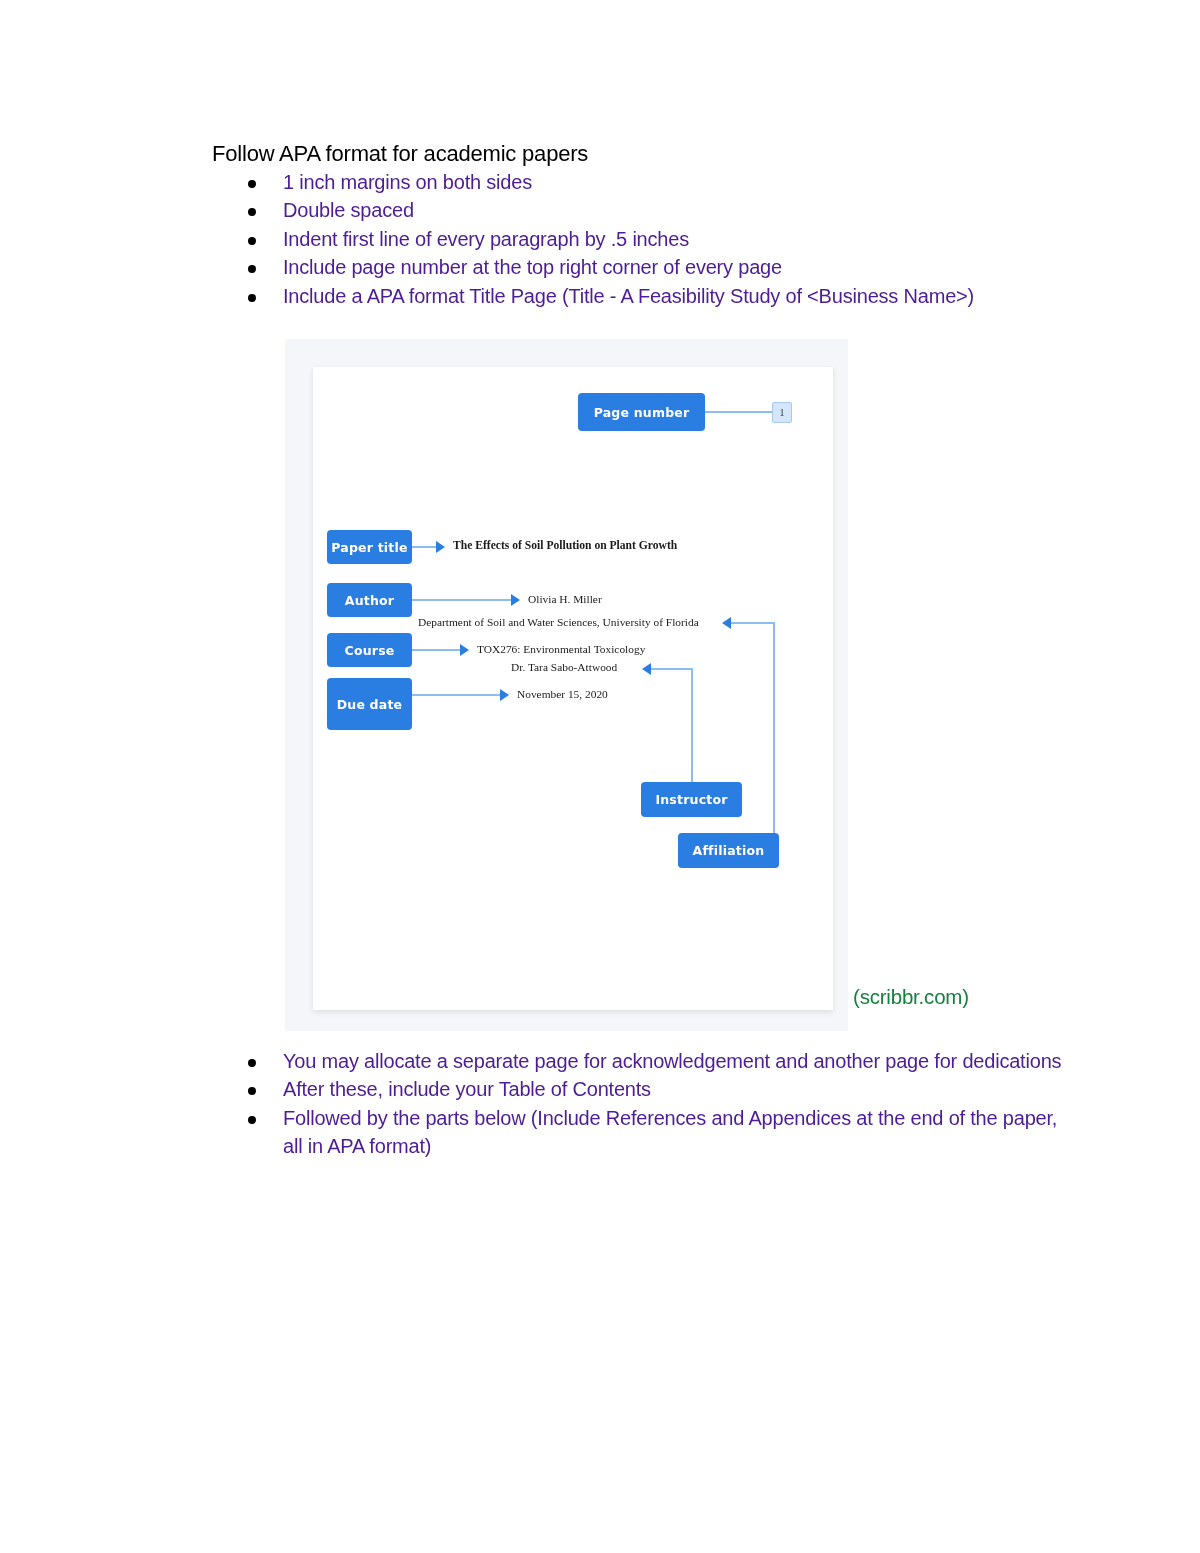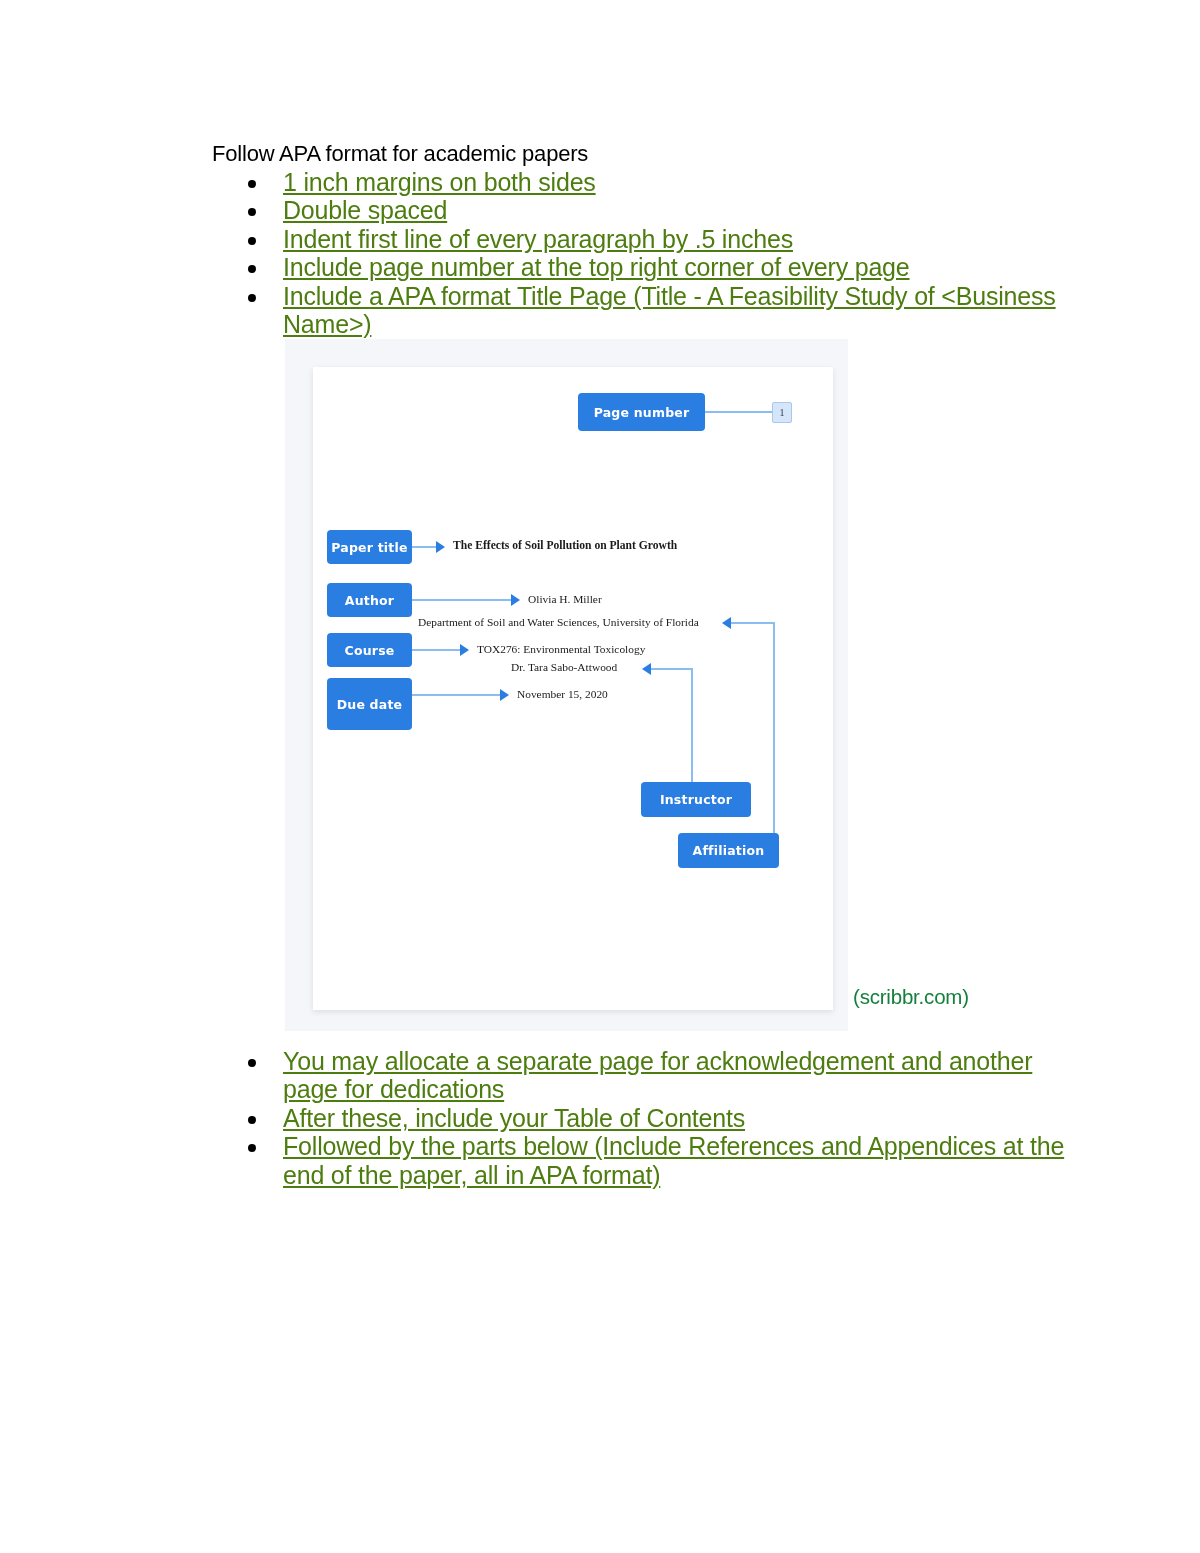--- a/index.html
+++ b/index.html
@@ -35,25 +35,24 @@
     margin: 0 0 0 0;
   }
   ul.bullets {
     list-style: none;
     margin: 0;
     padding: 0;
   }
   ul.bullets > li {
     position: relative;
     padding-left: 71px;
-    font-size: 25px;
+    font-size: 20px;
     line-height: 28.4px;
     letter-spacing: -0.2px;
-    color: #4d7c0f;
-    text-decoration: underline;
+    color: #4c1d95;
   }
   ul.bullets > li::before {
     content: "";
     position: absolute;
     left: 36px;
     top: 12px;
     width: 8px;
     height: 8px;
     background: #000;
     border-radius: 50%;
@@ -226,21 +225,21 @@
         <div class="ln h" style="left:338px; top:301px; width:42px;"></div>
         <div class="ln v" style="left:378px; top:301px; height:114px;"></div>
 
         <div class="lbl" style="left:14px; top:311px; width:85px; height:52px;">
           <span>Due date</span>
         </div>
         <div class="ln h" style="left:99px; top:327px; width:88px;"></div>
         <div class="arrow right" style="left:187px; top:322px;"></div>
         <div class="tp" style="left:204px; top:321px;">November 15, 2020</div>
 
-        <div class="lbl" style="left:328px; top:415px; width:110px; height:35px;">
+        <div class="lbl" style="left:328px; top:415px; width:101px; height:35px;">
           <span>Instructor</span>
         </div>
 
         <div class="lbl" style="left:365px; top:466px; width:101px; height:35px;">
           <span>Affiliation</span>
         </div>
 
       </div>
     </div>
   </div>

